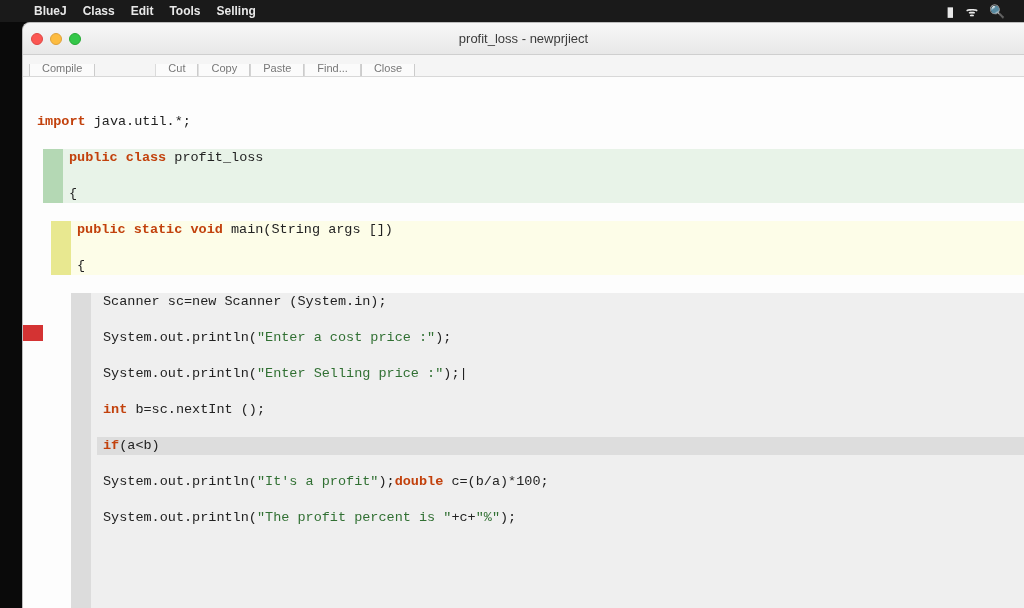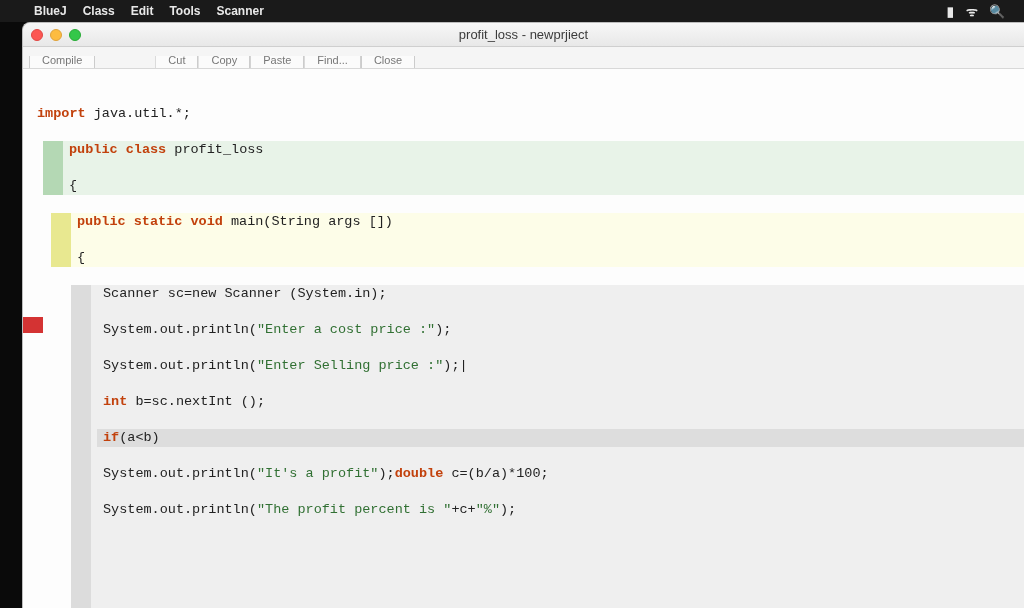--- a/index.html
+++ b/index.html
@@ -32,21 +32,21 @@
     right: 0;
     bottom: 0;
     background: #ececec;
     border-top-left-radius: 8px;
     border: 1px solid #bdbdbd;
     border-right: none;
     border-bottom: none;
     overflow: hidden;
   }
   .titlebar {
-    height: 24px;
+    height: 32px;
     background: linear-gradient(#f7f7f7, #e8e8e8);
     border-bottom: 1px solid #cfcfcf;
     display: flex;
     align-items: center;
     padding: 0 8px;
     position: relative;
   }
   .traffic {
     display: flex; gap: 7px;
   }
@@ -130,21 +130,21 @@
 </style>
 </head>
 <body>
 
 <div class="menubar">
   <span class="apple"></span>
   <span>BlueJ</span>
   <span>Class</span>
   <span>Edit</span>
   <span>Tools</span>
-  <span>Scanner</span>
+  <span>Selling</span>
   <span class="mouse-cursor">↖</span>
   <div class="status-area">
     <span>▮</span>
     <span>ᯤ</span>
     <span>🔍</span>
   </div>
 </div>
 
 <div class="window">
   <div class="titlebar">

